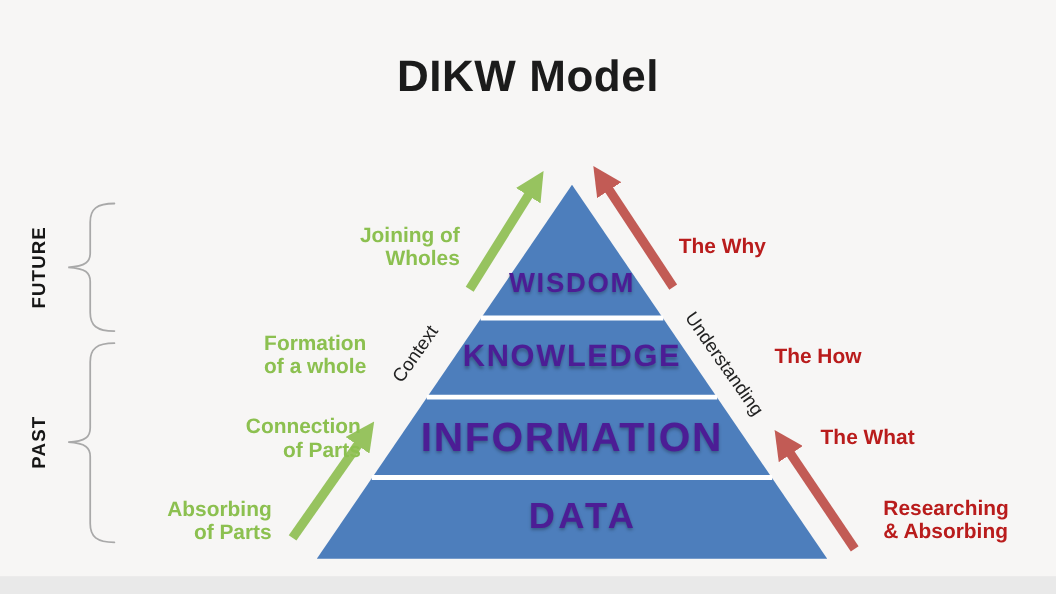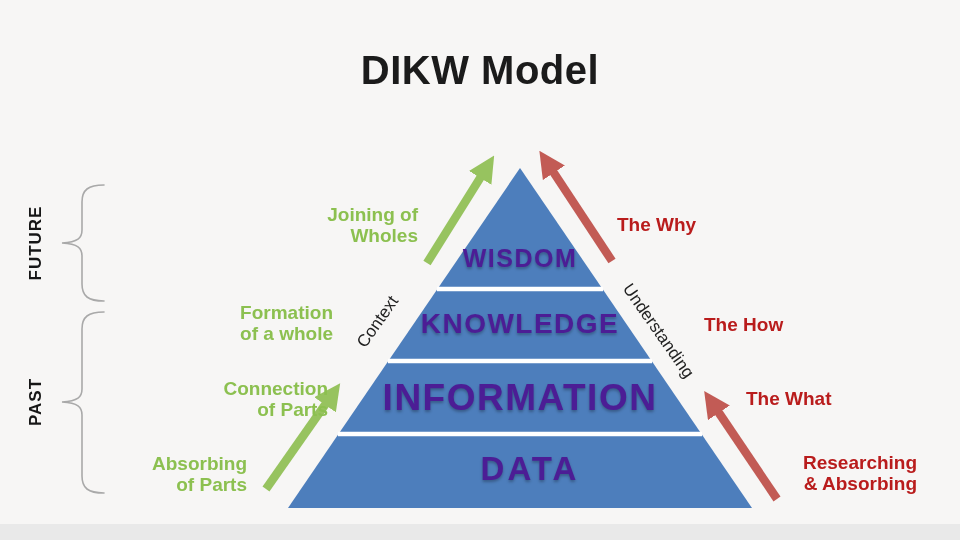--- a/index.html
+++ b/index.html
@@ -62,21 +62,21 @@
     line-height: 21px;
     text-align: left;
   }
   .note-joining    { right: 542px; top: 204px; }
   .note-formation  { right: 627px; top: 302px; }
   .note-connection { right: 632px; top: 378px; }
   .note-gathering  { right: 713px; top: 453px; }
   .note-why         { left: 617px; top: 214px; }
   .note-how         { left: 658px; top: 314px; margin-left: 46px; }
   .note-what        { left: 746px; top: 388px; }
-  .note-researching { left: 803px; top: 452px; text-align: right; }
+  .note-researching { left: 803px; top: 452px; }
   .edge-label {
     color: #222222;
     font-size: 17px;
     font-weight: 500;
     white-space: nowrap;
   }
   .edge-context {
     left: 378px; top: 322px;
     transform: translate(-50%, -50%) rotate(-55deg);
   }

